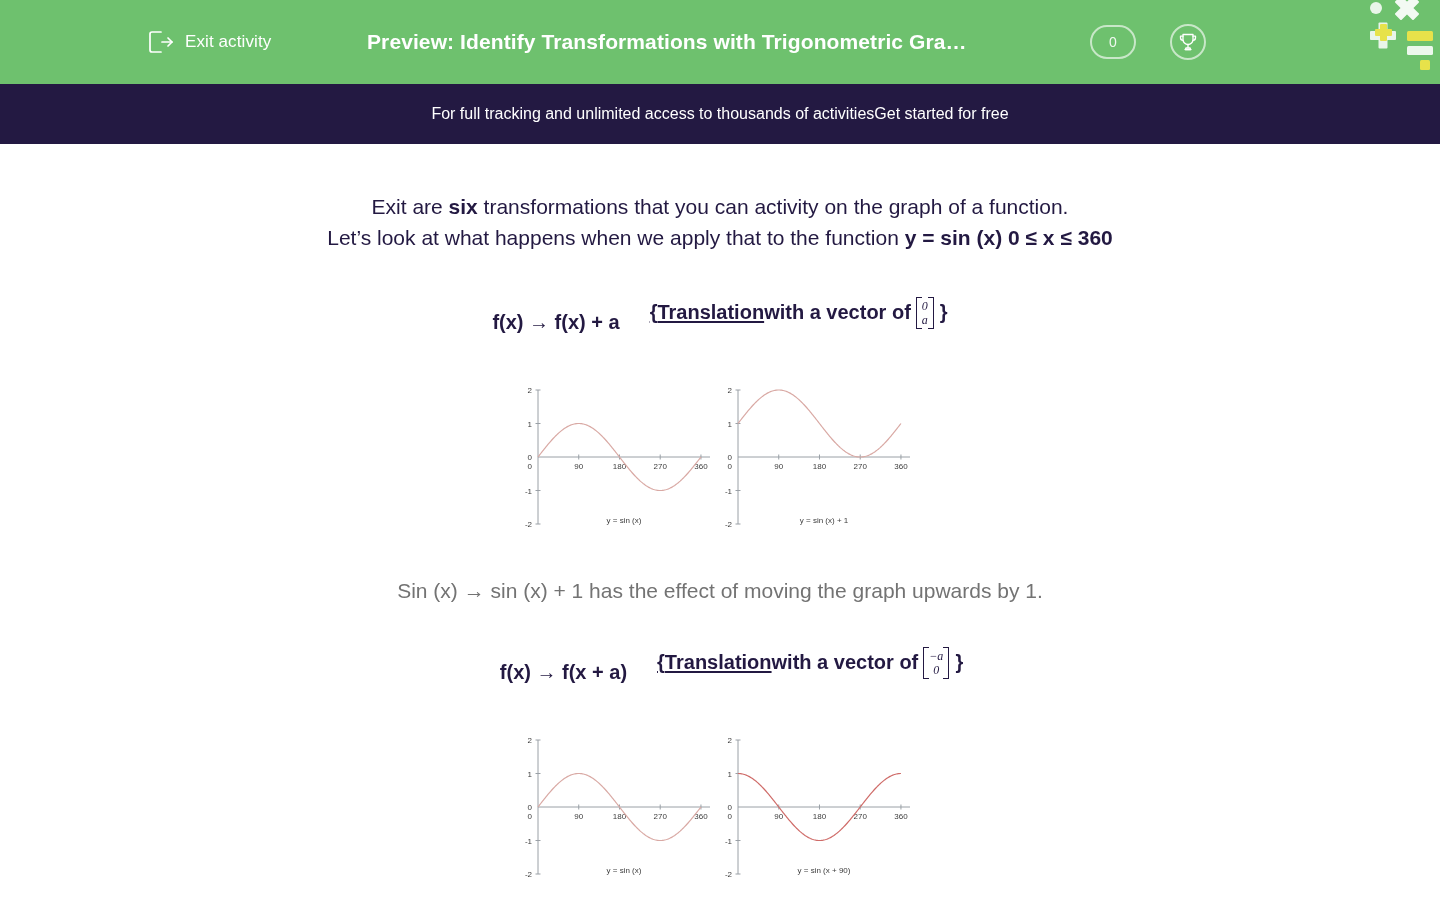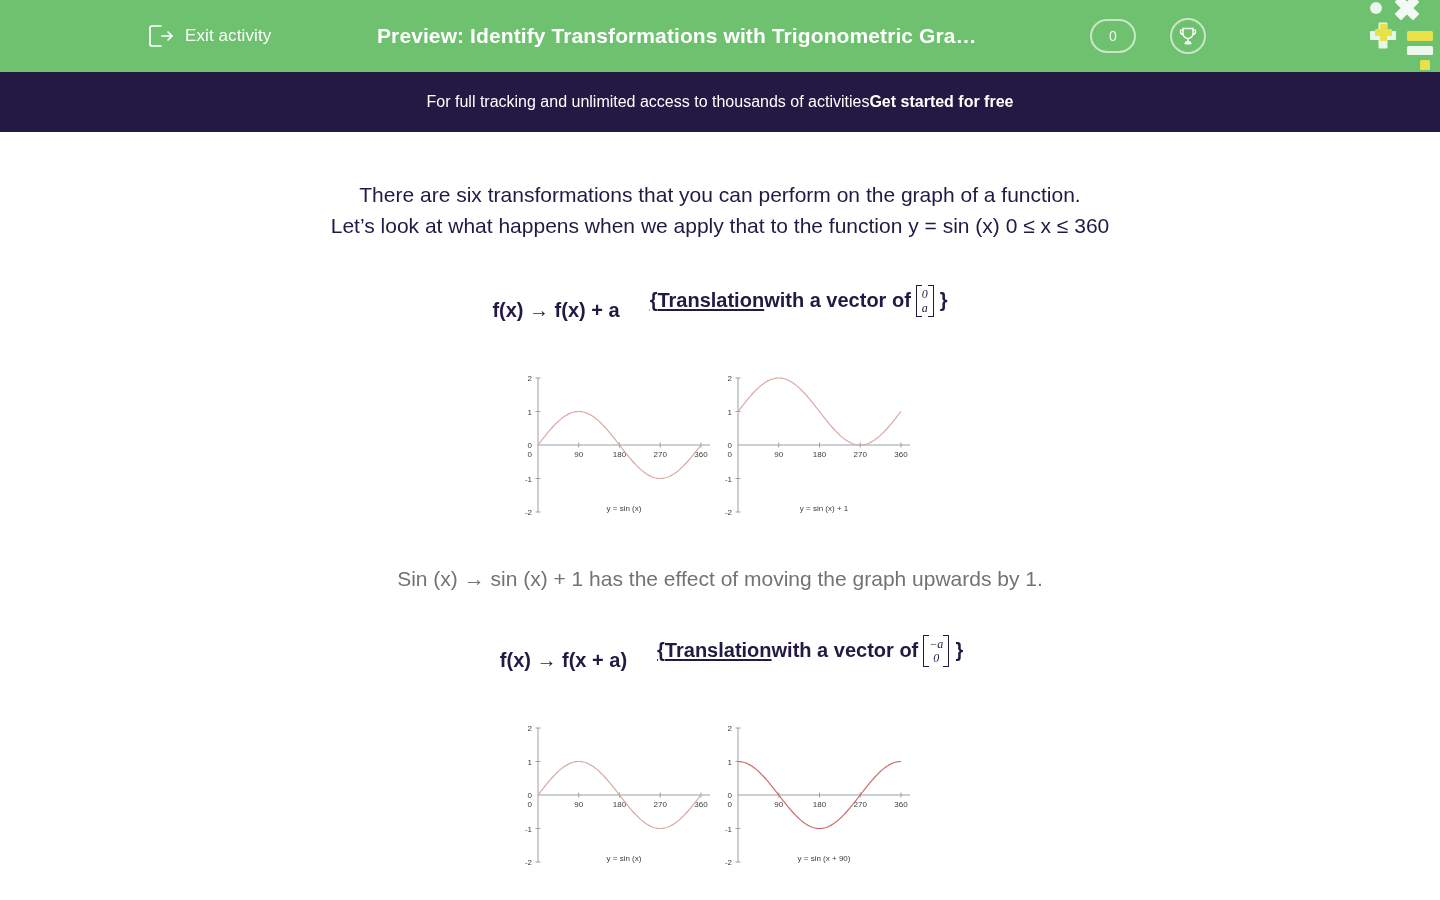--- a/index.html
+++ b/index.html
@@ -6,21 +6,21 @@
   html, body {
     width: 1440px; height: 900px;
     background: #ffffff;
     font-family: "Liberation Sans", sans-serif;
     overflow: hidden;
   }
 
   
   .topbar {
     position: relative;
-    height: 72px;
+    height: 84px;
     background: #6ec16e;
     display: flex;
     align-items: center;
     overflow: hidden;
   }
   .exit-btn {
     position: absolute;
     left: 148px;
     display: flex;
     align-items: center;
@@ -28,21 +28,21 @@
     cursor: pointer;
   }
   .exit-icon { width: 26px; height: 24px; display:block; }
   .exit-label {
     color: #ffffff;
     font-size: 17px;
     letter-spacing: .1px;
   }
   .topbar-title {
     position: absolute;
-    left: 377px;
+    left: 367px;
     color: #ffffff;
     font-size: 21px;
     font-weight: bold;
     letter-spacing: .1px;
     white-space: nowrap;
   }
   .score-pill {
     position: absolute;
     left: 1090px;
     width: 46px; height: 34px;
@@ -68,35 +68,35 @@
   .deco { position: absolute; top: 0; right: 0; width: 90px; height: 72px; pointer-events: none; }
 
   
   .banner {
     height: 60px;
     background: #231942;
     display: flex; align-items: center; justify-content: center;
     color: #ffffff;
     font-size: 16px;
   }
-  .banner b { font-weight: bold; }
+  .banner b { font-weight: normal; }
 
   
   .content {
     padding-top: 47px;
     text-align: center;
     color: #231942;
   }
   .intro-line {
     font-size: 21px;
     line-height: 31px;
     color: #231942;
     white-space: nowrap;
   }
-  .intro-line b { font-weight: normal; }
+  .intro-line b { font-weight: bold; }
 
   .formula-row {
     display: flex;
     align-items: center;
     justify-content: center;
     font-size: 20px;
     font-weight: bold;
     color: #231942;
     gap: 0;
   }
@@ -204,21 +204,21 @@
 </div>
 
 <div class="banner">
   <span>For full tracking and unlimited access to thousands of activities </span>
   <b>Get started for free</b>
 </div>
 
 <div class="content">
 
   <div class="intro-line">
-    <span>There are </span><b>six</b><span> transformations that you can perform on the graph of a function.</span>
+    <span>Exit are </span><b>six</b><span> transformations that you can activity on the graph of a function.</span>
   </div>
 
   <div class="intro-line">
     <span>Let’s look at what happens when we apply that to the function </span><b>y = sin (x) 0 ≤ x ≤ 360</b>
   </div>
 
 
   <div class="formula-row" style="margin-top:38px;">
     <span class="formula-lhs">f(x) → f(x) + a</span>
     <span class="formula-rhs">

